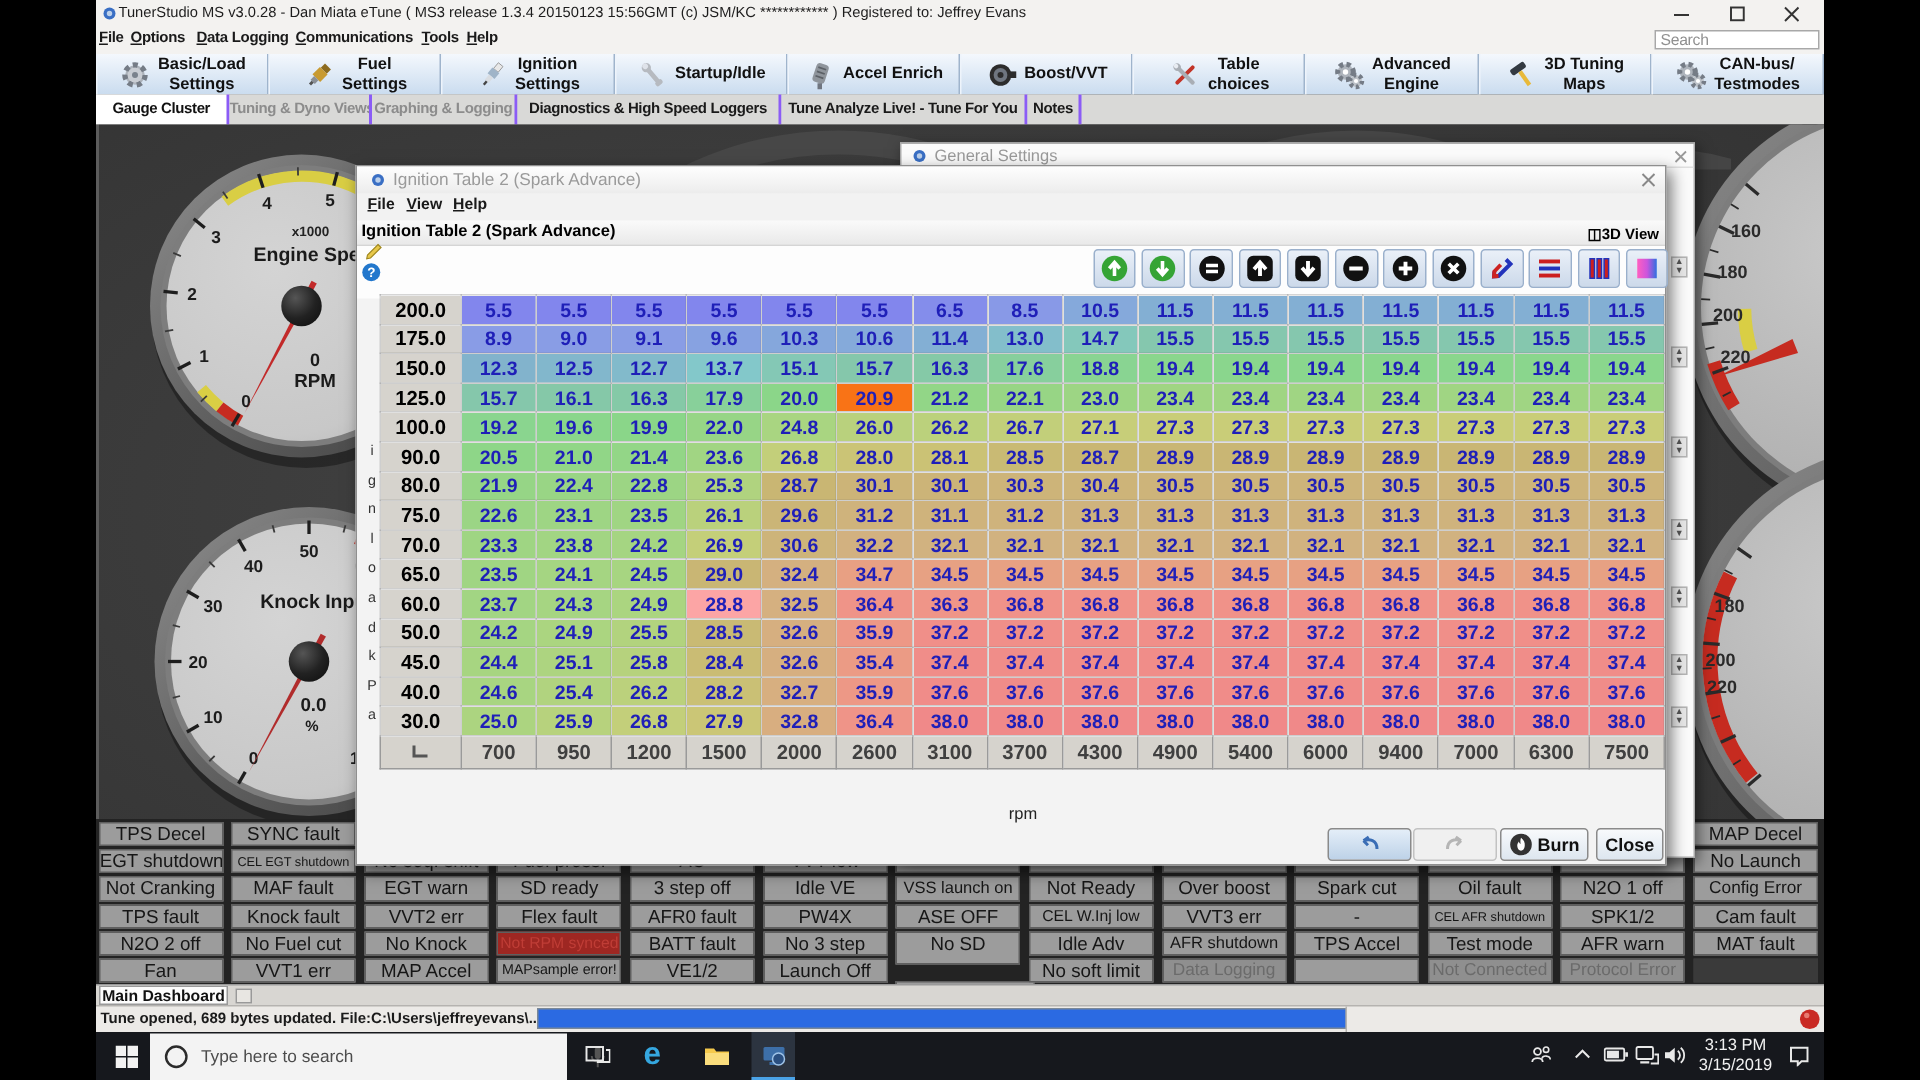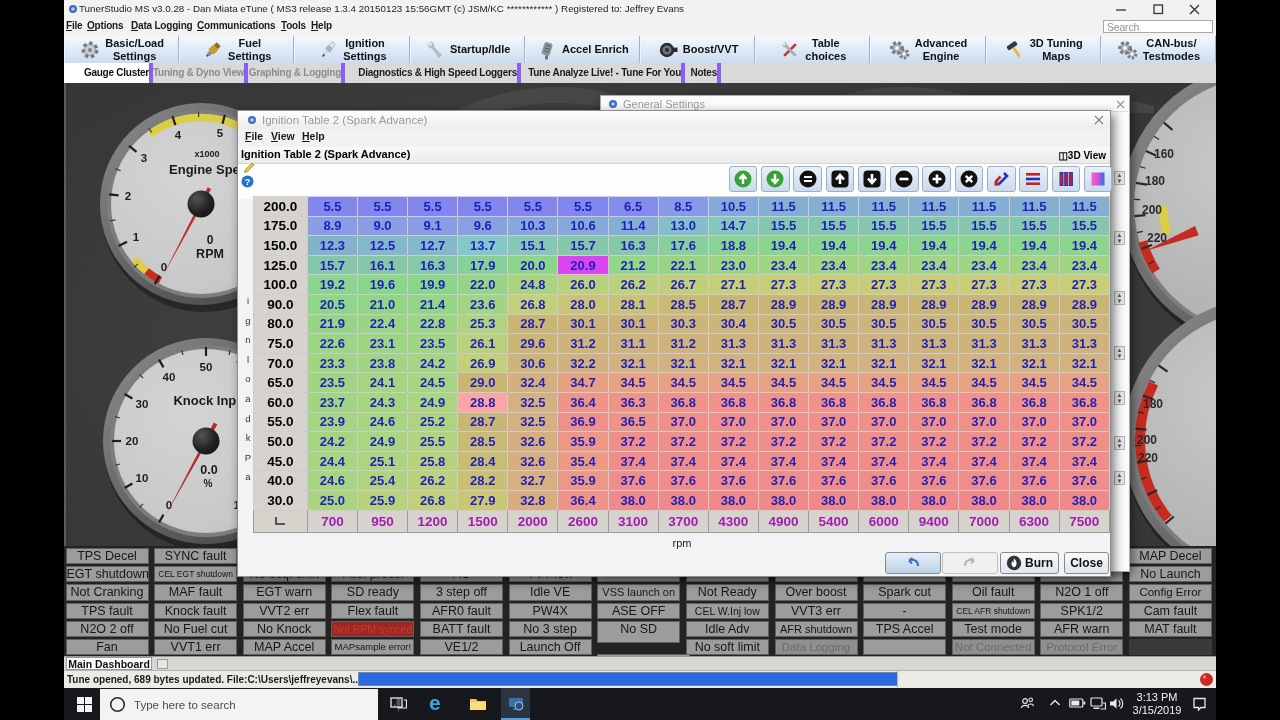--- a/index.html
+++ b/index.html
@@ -7,36 +7,36 @@
 #titlebar{position:absolute;left:0;top:0;width:1152px;height:18px;background:#f3f2f0;font-size:9.8px;color:#1d1d1d}
 #titlebar .tt{position:absolute;left:15px;top:3px;white-space:nowrap}
 #menubar{position:absolute;left:0;top:18px;width:1152px;height:18px;background:#f3f2f0;font-size:10px;font-weight:bold;color:#1a1a1a;letter-spacing:-0.2px}
 #menubar span.mi{position:absolute;top:2px;white-space:nowrap}
 #search{position:absolute;left:1039px;top:2px;width:110px;height:13px;border:1px solid #a8a8a8;background:#fff;color:#909090;font-size:10.5px;padding-left:3px;font-weight:normal}
 #toolbar{position:absolute;left:0;top:36px;width:1152px;height:27px;background:linear-gradient(#f4f8fd,#cadcef)}
 .mtb{position:absolute;top:0;width:115.2px;height:27px;border-right:1px solid #9fb4cc;border-left:1px solid #eef4fb;display:flex;align-items:center;justify-content:center}
 .mti{margin-right:4px;display:inline-flex}
 .mtt{font-size:11px;font-weight:bold;color:#111;text-align:center;line-height:1.1}
 #tabs{position:absolute;left:0;top:63px;width:1152px;height:20px;background:#d9d9d7;font-size:10px;font-weight:bold;letter-spacing:-0.25px}
-.tab{position:absolute;top:0;height:20px;line-height:20px;text-align:right;border-right:4px solid #8b5cf6;color:#222;background:#d9d9d7;white-space:nowrap;overflow:hidden}
+.tab{position:absolute;top:0;height:20px;line-height:20px;text-align:center;border-right:2px solid #8b5cf6;color:#222;background:#d9d9d7;white-space:nowrap;overflow:hidden}
 #dash{position:absolute;left:0;top:83px;width:1152px;height:573px;background:radial-gradient(ellipse at 45% 45%,#464646 0%,#3a3a3a 60%,#323232 100%);border-left:2px solid #5c5c5c}
 #indpanel{position:absolute;left:0;top:546px;width:1152px;height:110px;background:#232323}
 .ic{position:absolute;background:#9c9c9c;border:1px solid #5f5f5f;color:#161616;font-size:12.5px;text-align:center;line-height:14.5px;overflow:hidden;white-space:nowrap}
 #gs{position:absolute;left:536px;top:95px;width:530px;height:477px;background:#fbfbfb;border:1px solid #adadad;box-shadow:2px 3px 9px rgba(0,0,0,.5)}
 #gs .gst{position:absolute;left:0;top:0;width:100%;height:16px;border-bottom:1px solid #e0e0e0;font-size:11px;color:#9a9a9a}
 #ign{position:absolute;left:173px;top:110px;width:874px;height:467px;background:#f3f3f3;border:1px solid #8f8f8f;box-shadow:3px 4px 10px rgba(0,0,0,.55)}
 #ign .wt{position:absolute;left:0;top:0;width:100%;height:18px;background:linear-gradient(#fefefe,#ececec);font-size:11.5px;color:#9a9a9a}
 #ign .wm{position:absolute;left:0;top:18px;width:100%;height:18px;background:#f2f2f2;font-size:10.5px;font-weight:bold;color:#1a1a1a}
 #ign .wh{position:absolute;left:0;top:36px;width:100%;height:17px;background:linear-gradient(#fafafa,#e9e9e9);border-bottom:1px solid #d5d5d5;font-size:11px;font-weight:bold;color:#000}
 #ign .wtool{position:absolute;left:0;top:53px;width:100%;height:35px;background:#fdfdfd}
 .tbtn{position:absolute;top:2px;width:28.5px;height:26px;background:linear-gradient(#eaf0f8,#ccd9ea);border:1px solid #9ab0cc;border-radius:3px;display:flex;align-items:center;justify-content:center}
 #bigt{position:absolute;left:15px;top:85px;border-collapse:collapse;table-layout:fixed;font-size:13px;font-weight:bold}
 #bigt td{height:19.6px;text-align:center;padding:0;border:1px solid rgba(110,110,110,0.28);color:#1f1fb8;overflow:hidden}
 #bigt td.rl{background:#d6d3cd;color:#000;font-size:13.5px}
-#bigt tr.axr td{height:22px;background:#d6d3cd;color:#a21caf;font-size:13.5px;border-color:#9a9a9a}
+#bigt tr.axr td{height:22px;background:#d6d3cd;color:#404040;font-size:13.5px;border-color:#9a9a9a}
 #bigt td.corner{background:#eef2f6}
 .vlab{position:absolute;font-size:9.5px;color:#333;left:5px;width:10px;text-align:center}
 .wbtn{position:absolute;top:441px;height:22px;border:1px solid #8a8a8a;border-radius:3px;font-size:12px;font-weight:bold;color:#111;display:flex;align-items:center;justify-content:center;background:linear-gradient(#f8fafc,#dde6ef)}
 #mdbar{position:absolute;left:0;top:656px;width:1152px;height:14px;background:#d8d6d2;border-top:1px solid #9a9a9a}
 #mdtab{position:absolute;left:2px;top:0px;width:86px;height:13px;background:#fcfcfc;border:1px solid #999;font-size:10.5px;font-weight:bold;color:#111;text-align:center;line-height:12px}
 #status{position:absolute;left:0;top:670px;width:1152px;height:18px;background:#eceae7;border-top:1px solid #b5b3b0;font-size:11px;color:#1a1a1a}
 #taskbar{position:absolute;left:0;top:688px;width:1152px;height:32px;background:#16181d}
 #tsearch{position:absolute;left:36px;top:1px;width:278px;height:31px;background:#f3f3f3;display:flex;align-items:center}
 .trayico{position:absolute;top:9px}
 </style></head><body>
@@ -643,21 +643,21 @@
             <td style="background:#8ad68d">19.4</td>
             <td style="background:#8ad68d">19.4</td>
           </tr>
           <tr>
             <td class="rl">125.0</td>
             <td style="background:#85c7ab">15.7</td>
             <td style="background:#85c8a8">16.1</td>
             <td style="background:#85c9a7">16.3</td>
             <td style="background:#88d09a">17.9</td>
             <td style="background:#8bd689">20.0</td>
-            <td style="background:#d946ef">20.9</td>
+            <td style="background:#f97316">20.9</td>
             <td style="background:#92d687">21.2</td>
             <td style="background:#97d585">22.1</td>
             <td style="background:#9dd584">23.0</td>
             <td style="background:#a0d583">23.4</td>
             <td style="background:#a0d583">23.4</td>
             <td style="background:#a0d583">23.4</td>
             <td style="background:#a0d583">23.4</td>
             <td style="background:#a0d583">23.4</td>
             <td style="background:#a0d583">23.4</td>
             <td style="background:#a0d583">23.4</td>
@@ -787,39 +787,20 @@
             <td style="background:#ef9588">36.3</td>
             <td style="background:#f09289">36.8</td>
             <td style="background:#f09289">36.8</td>
             <td style="background:#f09289">36.8</td>
             <td style="background:#f09289">36.8</td>
             <td style="background:#f09289">36.8</td>
             <td style="background:#f09289">36.8</td>
             <td style="background:#f09289">36.8</td>
             <td style="background:#f09289">36.8</td>
             <td style="background:#f09289">36.8</td>
-          </tr>
-          <tr>
-            <td class="rl">55.0</td>
-            <td style="background:#a3d582">23.9</td>
-            <td style="background:#a8d581">24.6</td>
-            <td style="background:#aed47f">25.2</td>
-            <td style="background:#c9b673">28.7</td>
-            <td style="background:#d5b080">32.5</td>
-            <td style="background:#f09189">36.9</td>
-            <td style="background:#ef9488">36.5</td>
-            <td style="background:#f09089">37.0</td>
-            <td style="background:#f09089">37.0</td>
-            <td style="background:#f09089">37.0</td>
-            <td style="background:#f09089">37.0</td>
-            <td style="background:#f09089">37.0</td>
-            <td style="background:#f09089">37.0</td>
-            <td style="background:#f09089">37.0</td>
-            <td style="background:#f09089">37.0</td>
-            <td style="background:#f09089">37.0</td>
           </tr>
           <tr>
             <td class="rl">50.0</td>
             <td style="background:#a5d582">24.2</td>
             <td style="background:#abd580">24.9</td>
             <td style="background:#b2d37e">25.5</td>
             <td style="background:#c9ba74">28.5</td>
             <td style="background:#d6af80">32.6</td>
             <td style="background:#ed9886">35.9</td>
             <td style="background:#f08f89">37.2</td>

